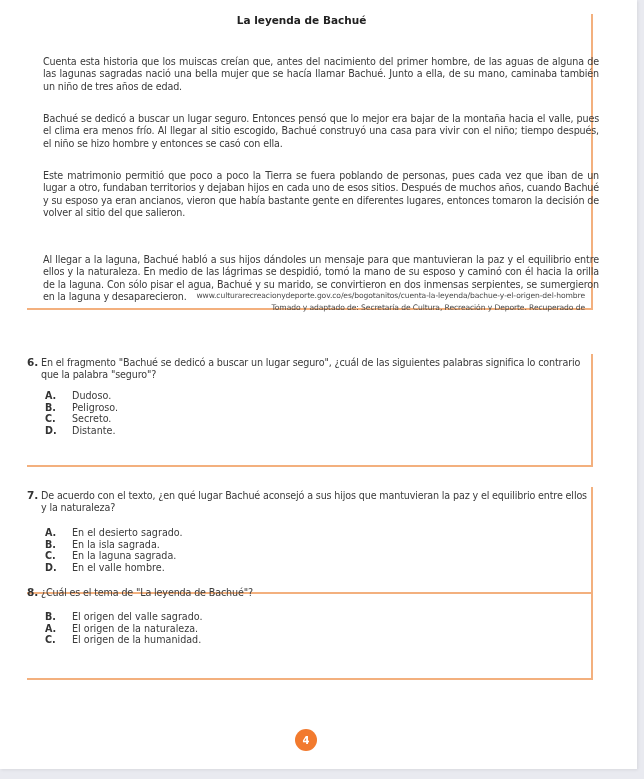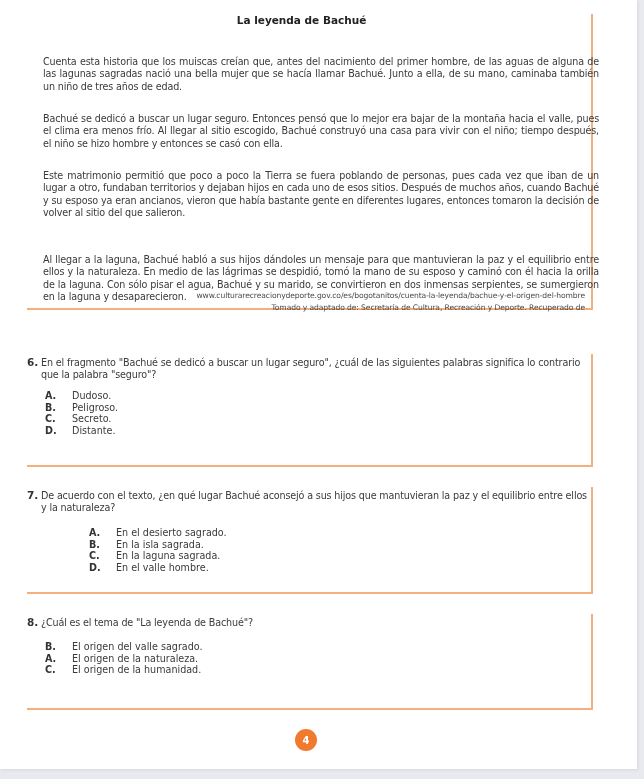--- a/index.html
+++ b/index.html
@@ -19,21 +19,21 @@
   .box {
     position: absolute;
     left: 27px;
     width: 564px;
     border-right: 2px solid #f3b07e;
     border-bottom: 2px solid #f3b07e;
   }
   .box.passage { top: 14px; height: 294px; }
   .box.q6 { top: 354px; height: 111px; }
   .box.q7 { top: 487px; height: 105px; }
-  .box.q8 { top: 614px; height: 94px; }
+  .box.q8 { top: 584px; height: 94px; }
 
   .title {
     position: absolute; left: 0; right: 15px; top: 0;
     text-align: center;
     font-weight: bold; font-size: 10.5px;
     color: #222;
   }
   .para {
     position: absolute; left: 0; width: 556px;
     font-size: 9.6px; line-height: 12.4px;
@@ -59,21 +59,21 @@
     padding-left: 14px;
     text-indent: -14px;
   }
   .q-num { font-weight: bold; font-size: 10.5px; color: #333; display: inline-block; width: 14px; text-indent: 0; }
   .options {
     position: absolute; left: 18px;
     font-size: 9.6px; line-height: 11.6px;
     margin: 0; padding: 0; list-style: none;
   }
   .q6 .options { top: 36px; }
-  .q7 .options { top: 40px; margin-left: 44px; }
+  .q7 .options { top: 40px; }
   .q8 .options { top: 27px; }
   .opt-letter { font-weight: bold; display: inline-block; width: 27px; color: #333; }
   .page-num {
     position: absolute; left: 295px; top: 729px;
     width: 22px; height: 22px; border-radius: 50%;
     background: #f27a2e;
     color: #fff; font-weight: bold; font-size: 10px;
     display: flex; align-items: center; justify-content: center;
   }
 </style>

